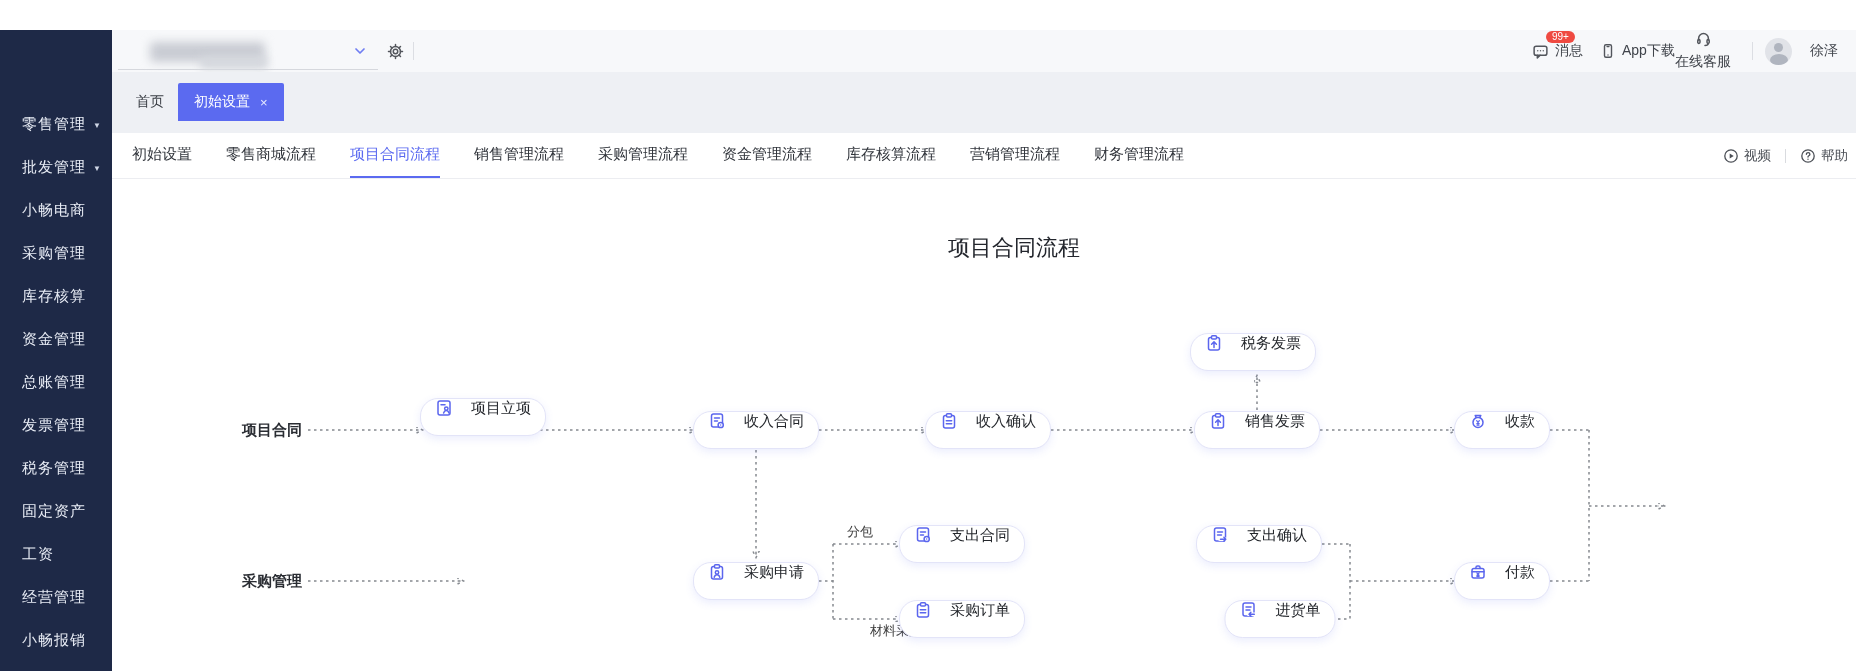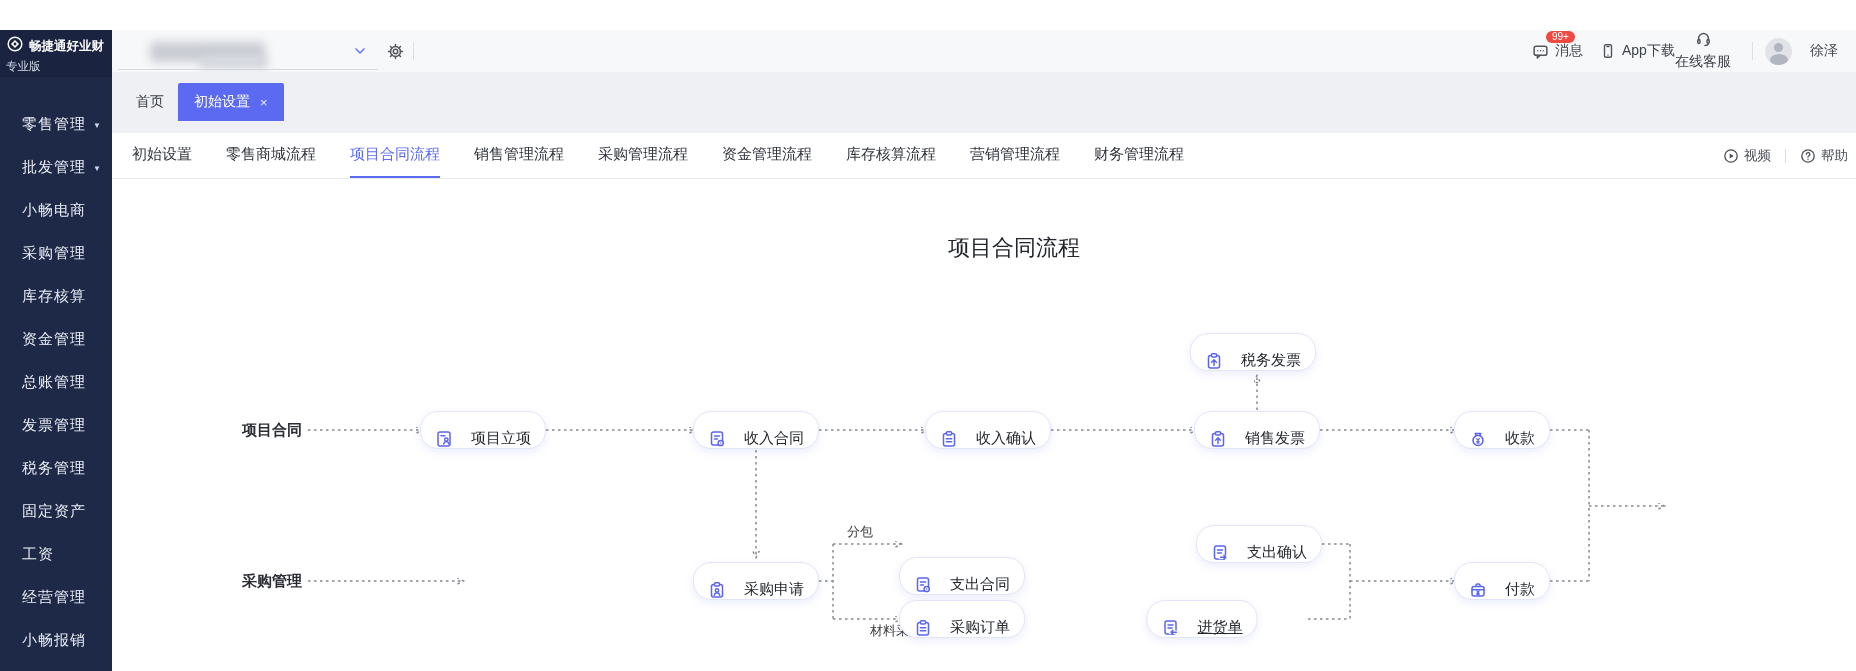--- a/index.html
+++ b/index.html
@@ -46,21 +46,21 @@
   .tab-tools{position:absolute;right:8px;top:0;height:45px;display:flex;align-items:center;gap:14px;
              font-size:13.5px;color:#4b4f56;}
   .tdiv{width:1px;height:14px;background:#d9dbdf;}
   .tool{display:flex;align-items:center;gap:5px;cursor:pointer;}
 
   
   .diagram{position:absolute;inset:0;top:46px;}
   .diagram-title{position:absolute;top:54px;left:60px;right:0;text-align:center;font-size:22px;font-weight:500;color:#23262d;}
   .edges{position:absolute;left:0;top:0;}
   .edges path{fill:none;stroke:#85898f;stroke-width:1.5;stroke-dasharray:2.5 3.5;}
-  .fnode{position:absolute;transform:translate(-50%,-50%);display:inline-flex;align-items:flex-end;gap:18px;
+  .fnode{position:absolute;transform:translate(-50%,-50%);display:inline-flex;align-items:flex-start;gap:18px;
          height:36px;padding:0 14px;background:#fff;border:1px solid #e3e4f8;border-radius:18px;
          box-shadow:0 3px 8px rgba(93,106,240,.12);font-size:15px;color:#24272c;font-weight:500;white-space:nowrap;cursor:pointer;z-index:2;}
   .fnode svg{color:#5b66ee;flex:none;}
   .row-label{position:absolute;transform:translate(-50%,-50%);font-size:15px;font-weight:700;color:#2a2d33;white-space:nowrap;}
   .edge-label{position:absolute;transform:translate(-50%,-50%);font-size:13px;color:#404040;white-space:nowrap;background:#fff;padding:0 3px;}
   .hidden-defs{position:absolute;width:0;height:0;overflow:hidden;}
 </style>
 </head>
 <body>
 
@@ -121,33 +121,20 @@
       <rect x="2.5" y="4" width="13" height="11.5" rx="2"></rect>
         <path d="M5.5 2.2v3M9 2.2v3M12.5 2.2v3"></path>
       <path d="M5.2 12.4l2.3-2.9 1.9 1.9 3.2-3.9"></path>
     </symbol>
   </defs>
 </svg>
 
 <div class="stage">
 
   <aside class="leftcol">
-    <div class="logo-block">
-      <div class="logo-row">
-        <span>
-          <svg width="18" height="18" viewBox="0 0 20 20" fill="none" stroke="#fff" stroke-width="1.6">
-            <circle cx="10" cy="10" r="7.6"></circle>
-              <path d="M10 5.5l4.5 4.5-4.5 4.5L5.5 10z" fill="#fff" stroke="none"></path>
-            <circle cx="10" cy="10" r="1.6" fill="#1a2440" stroke="none"></circle>
-          </svg>
-        </span>
-        <span class="logo-name">畅捷通好业财</span>
-      </div>
-      <div class="edition">专业版</div>
-    </div>
     <nav class="sidebar">
         <div class="sb-item">
           <span>零售管理</span>
           <span class="sb-caret">▼</span>
         </div>
         <div class="sb-item">
           <span>批发管理</span>
           <span class="sb-caret">▼</span>
         </div>
         <div class="sb-item">
@@ -305,21 +292,21 @@
             <path d="M1204 365L1238 365"></path>
             <path d="M1196 440L1238 440"></path>
             <path d="M1238 365L1238 440"></path>
             <path d="M1238 402L1344 402" marker-end="url(#arrow)"></path>
             <path d="M1432 251L1477 251"></path>
             <path d="M1432 402L1477 402"></path>
             <path d="M1477 251L1477 402"></path>
             <path d="M1477 327L1552 327" marker-end="url(#arrow)"></path>
           </g>
       </svg>
-    <div class="fnode" style="left: 371px; top: 251px;">
+    <div class="fnode" style="left: 371px; top: 238px;">
           <svg width="18" height="18">
             <use href="#i-doc-person"></use>
           </svg>
           <span>项目立项</span>
         </div>
         <div class="fnode" style="left: 644px; top: 251px;">
           <svg width="18" height="18">
             <use href="#i-doc-gear"></use>
           </svg>
           <span>收入合同</span>
@@ -347,39 +334,39 @@
             <use href="#i-pouch-yen"></use>
           </svg>
           <span>收款</span>
         </div>
         <div class="fnode" style="left: 644px; top: 402px;">
           <svg width="18" height="18">
             <use href="#i-clipboard-person"></use>
           </svg>
           <span>采购申请</span>
         </div>
-        <div class="fnode" style="left: 850px; top: 365px; margin-top: 32px;">
+        <div class="fnode" style="left: 850px; top: 365px;">
           <svg width="18" height="18">
             <use href="#i-doc-gear"></use>
           </svg>
           <span>支出合同</span>
         </div>
         <div class="fnode" style="left: 850px; top: 440px;">
           <svg width="18" height="18">
             <use href="#i-clipboard-list"></use>
           </svg>
           <span>采购订单</span>
         </div>
         <div class="fnode" style="left: 1147px; top: 365px;">
           <svg width="18" height="18">
             <use href="#i-doc-arrow-right"></use>
           </svg>
           <span>支出确认</span>
         </div>
-        <div class="fnode" style="left: 1090px; top: 440px; text-decoration: underline;">
+        <div class="fnode" style="left: 1168px; top: 440px;">
           <svg width="18" height="18">
             <use href="#i-doc-arrow-left"></use>
           </svg>
           <span>进货单</span>
         </div>
         <div class="fnode" style="left: 1390px; top: 402px;">
           <svg width="18" height="18">
             <use href="#i-case-yen"></use>
           </svg>
           <span>付款</span>

